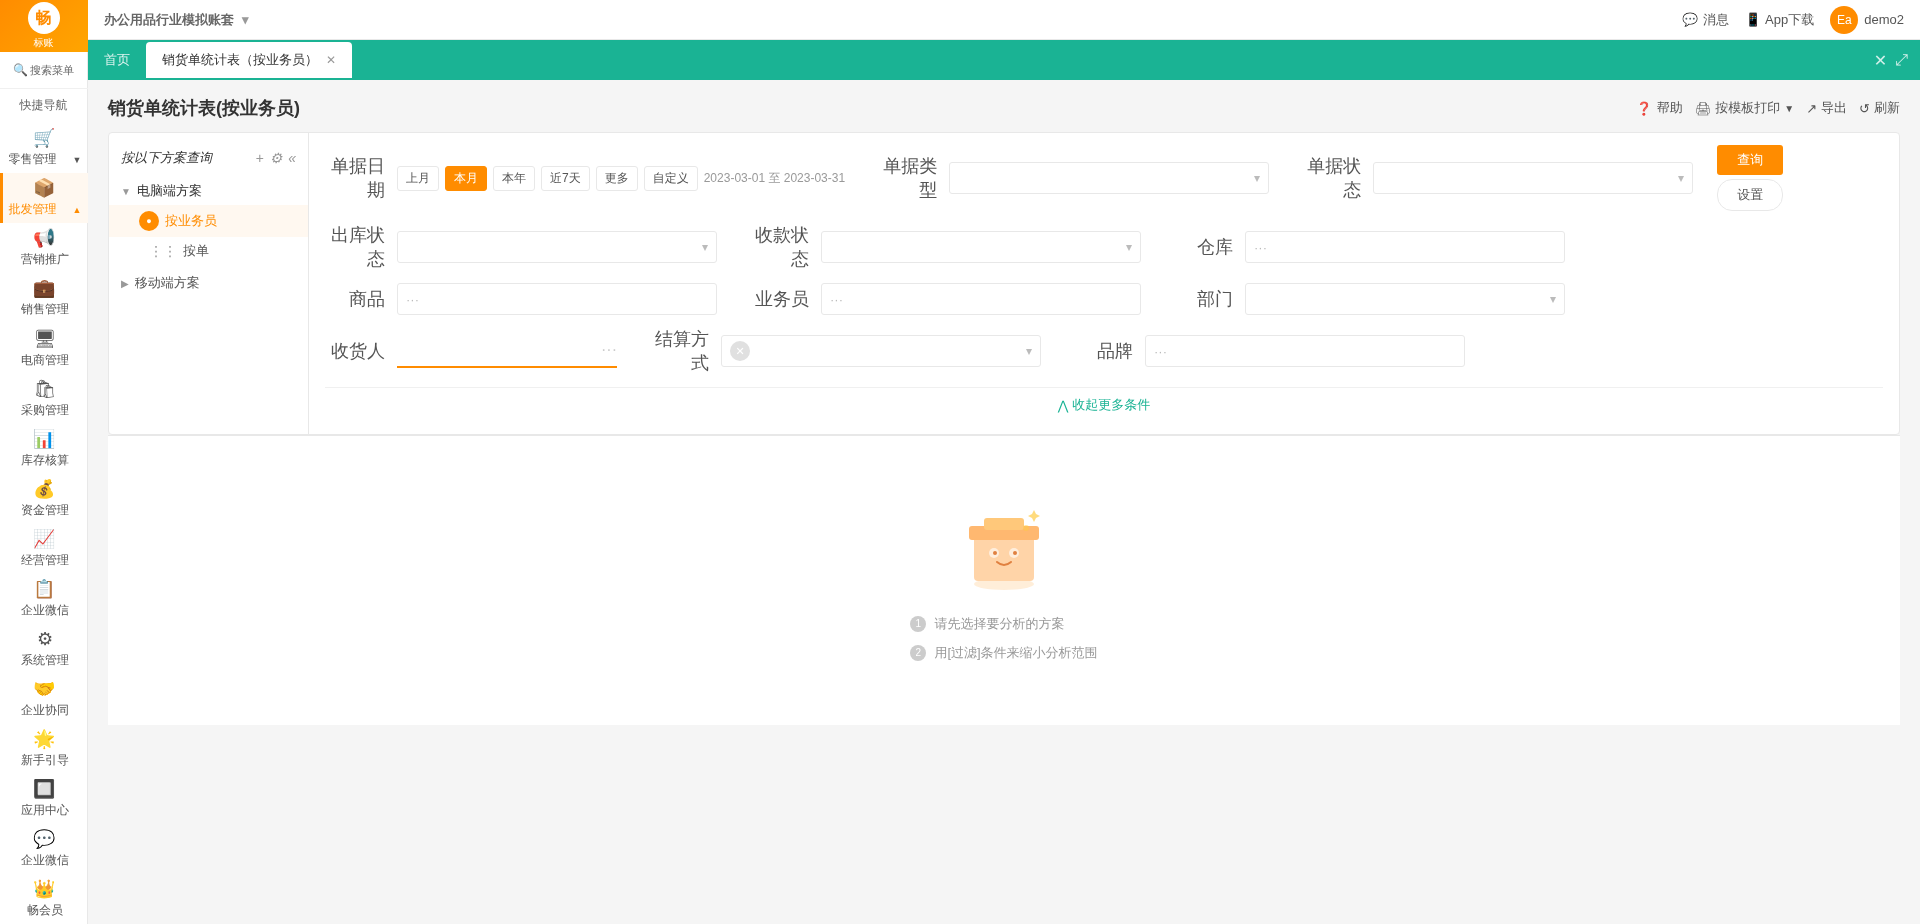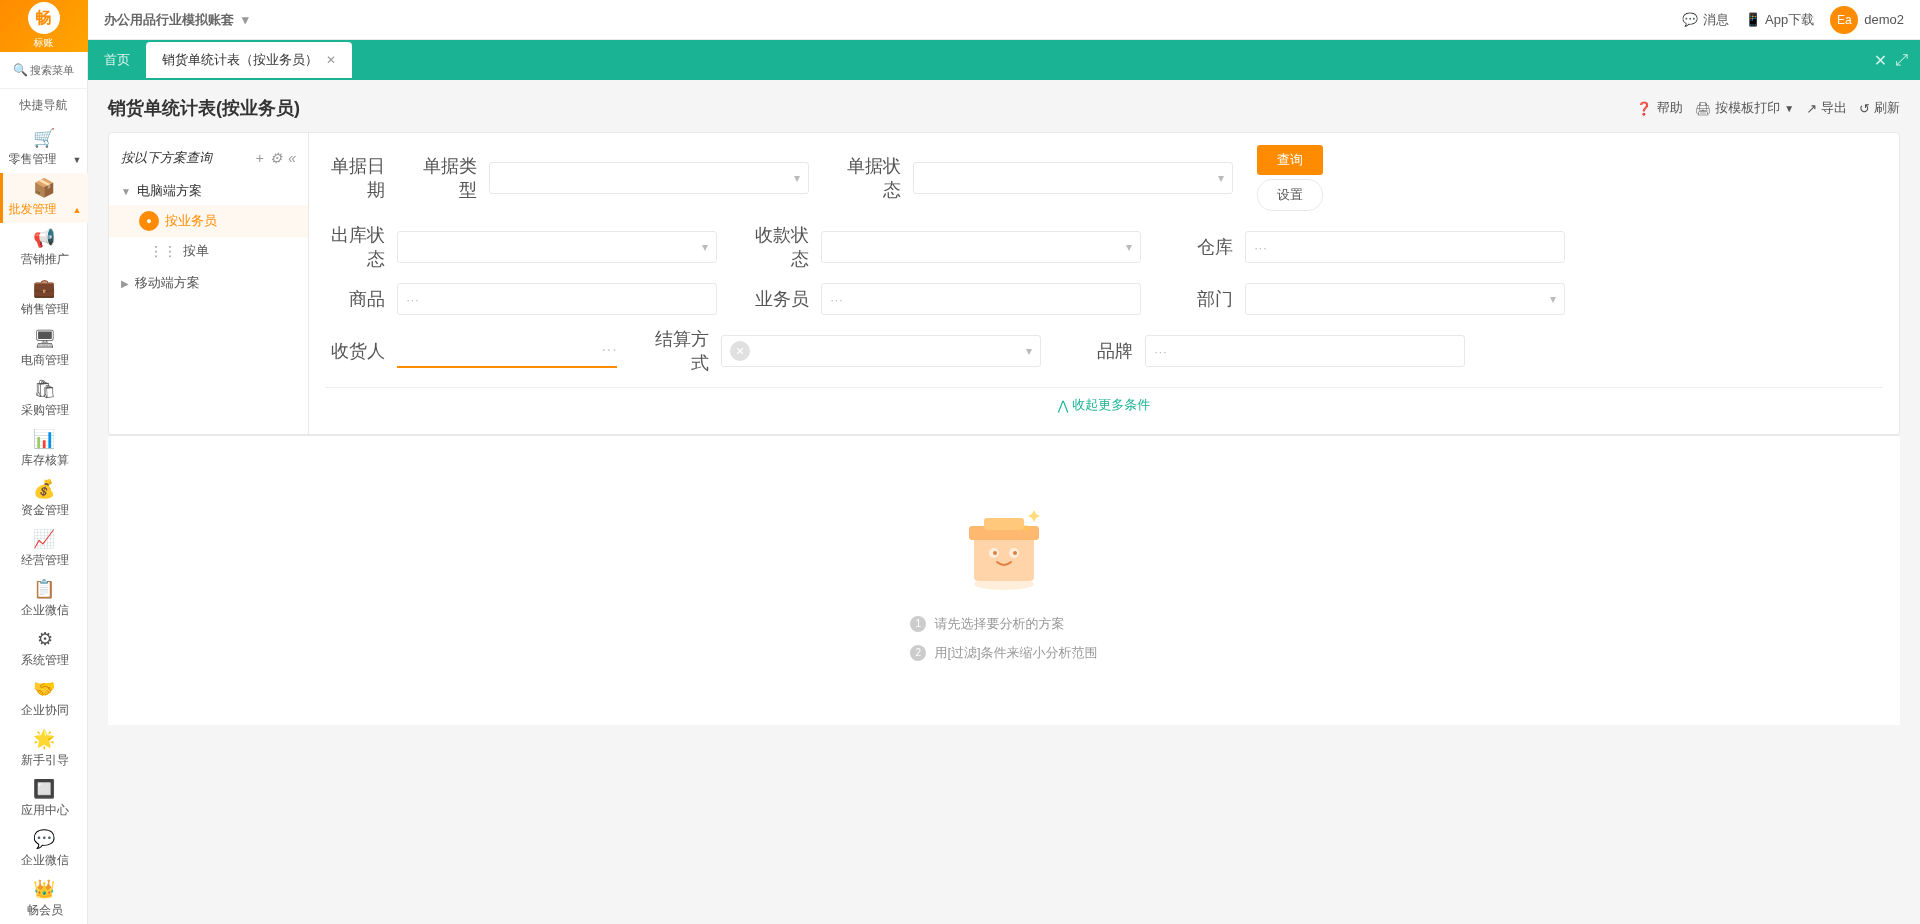--- a/index.html
+++ b/index.html
@@ -278,20 +278,29 @@
         <div class="mobile-scheme">
           <span class="mobile-triangle">▶</span>
           <span>移动端方案</span>
         </div>
       </div>
 
       <div class="filter-area">
 
         <div class="filter-row">
           <span class="filter-label">单据日期</span>
+          <div class="filter-date-controls">
+            <button class="date-btn">上月</button>
+            <button class="date-btn active">本月</button>
+            <button class="date-btn">本年</button>
+            <button class="date-btn">近7天</button>
+            <button class="date-btn">更多</button>
+            <button class="date-btn">自定义</button>
+            <span class="date-range">2023-03-01 至 2023-03-31</span>
+          </div>
 
           <span class="filter-label" style="margin-left:20px;">单据类型</span>
           <div class="filter-select" style="min-width:220px;max-width:320px;">
             <span class="filter-select-text"></span>
             <span class="filter-select-arrow">▾</span>
           </div>
 
           <span class="filter-label" style="margin-left:20px;">单据状态</span>
           <div class="filter-select" style="min-width:220px;max-width:320px;">
             <span class="filter-select-text"></span>

